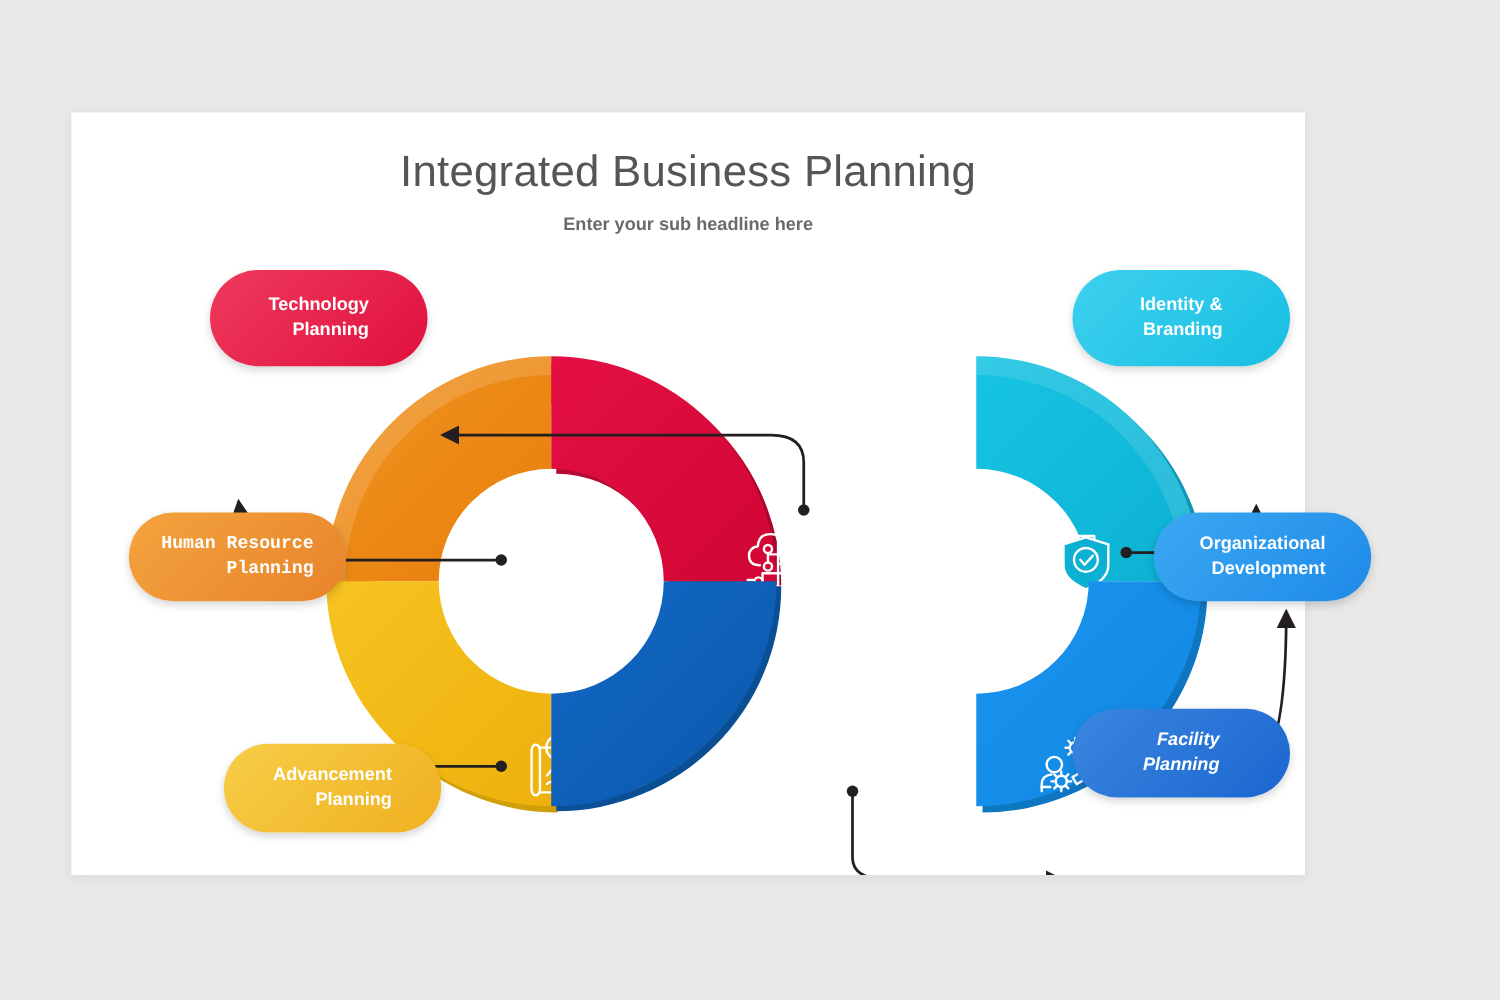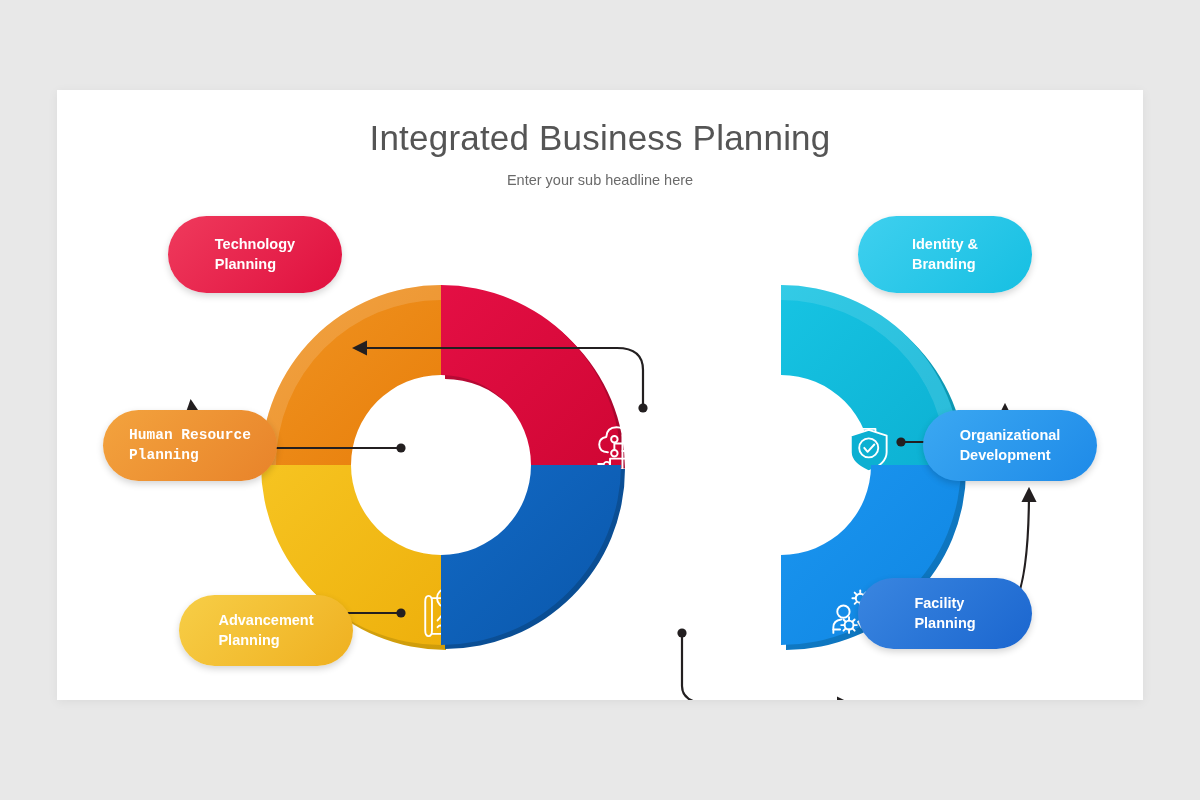--- a/index.html
+++ b/index.html
@@ -5,73 +5,73 @@
   * { box-sizing: border-box; margin: 0; padding: 0; }
   html, body {
     width: 1200px; height: 800px;
     background: #e8e8e8;
     font-family: "Liberation Sans", sans-serif;
     overflow: hidden;
   }
   #slide {
     position: absolute;
     left: 57px; top: 90px;
-    width: 1086px; height: 610px;
+    width: 987px; height: 610px;
     background: #ffffff;
     box-shadow: 0 2px 10px rgba(0,0,0,0.06);
   }
   #page-title {
     position: absolute;
     left: 0; top: 28px; width: 100%;
     text-align: center;
     font-size: 35px;
     font-weight: 400;
     color: #555555;
     letter-spacing: 0.2px;
   }
   #page-subtitle {
     position: absolute;
     left: 0; top: 82px; width: 100%;
     text-align: center;
     font-size: 14.5px;
-    font-weight: 400;
+    font-weight: 700;
     color: #6a6a6a;
   }
   #diagram {
     position: absolute;
     left: 0; top: 0;
     width: 1086px; height: 610px;
   }
   .pill {
     position: absolute;
     display: flex;
     align-items: center;
     justify-content: center;
-    text-align: left;
+    text-align: right;
     color: #ffffff;
     font-weight: bold;
     font-size: 14.5px;
     line-height: 1.35;
     border-radius: 40px;
     box-shadow: 0 3px 7px rgba(0,0,0,0.17);
     padding: 6px 14px;
     white-space: pre-line;
   }
   #pill-technology   { left: 111px; top: 126px; width: 174px; height: 77px;
       background: linear-gradient(135deg,#ef3a5c 0%, #e0103f 100%); }
   #pill-hr           { left: 46px;  top: 320px; width: 174px; height: 71px;
       background: linear-gradient(135deg,#f3a33e 0%, #e8832a 100%); font-family: Liberation Mono, monospace; }
   #pill-advancement  { left: 122px; top: 505px; width: 174px; height: 71px;
       background: linear-gradient(135deg,#f7ce47 0%, #efb020 100%); }
   #pill-identity     { left: 801px; top: 126px; width: 174px; height: 77px;
       background: linear-gradient(135deg,#3fd0ef 0%, #16bfe2 100%); }
   #pill-orgdev       { left: 866px; top: 320px; width: 174px; height: 71px;
       background: linear-gradient(135deg,#3ba8f2 0%, #1e8ae8 100%); }
-  #pill-facility     { left: 801px; top: 488px; width: 174px; height: 71px;
-      background: linear-gradient(135deg,#3a86e0 0%, #1b66cf 100%); }
+  #pill-facility     { left: 801px; top: 477px; width: 174px; height: 71px;
+      background: linear-gradient(135deg,#3a86e0 0%, #1b66cf 100%); font-style: italic; }
 </style>
 </head>
 <body>
 
 <div id="slide">
 
   <div id="page-title">Integrated Business Planning</div>
   <div id="page-subtitle">Enter your sub headline here</div>
 
   <svg id="diagram" viewBox="0 0 1086 610">

